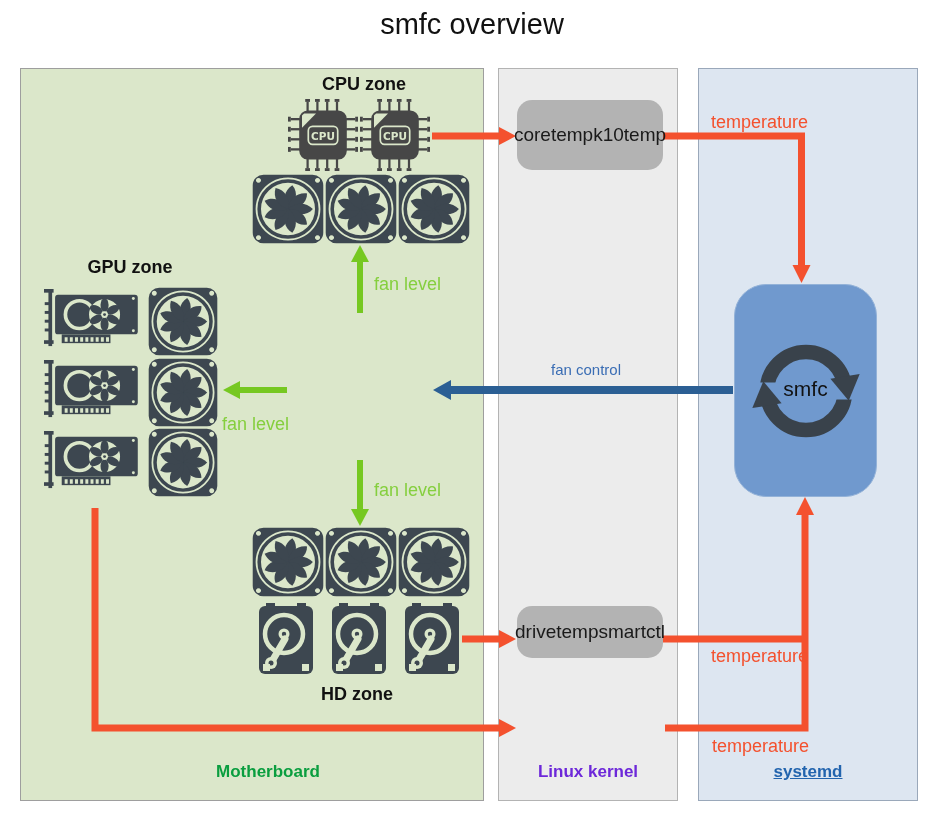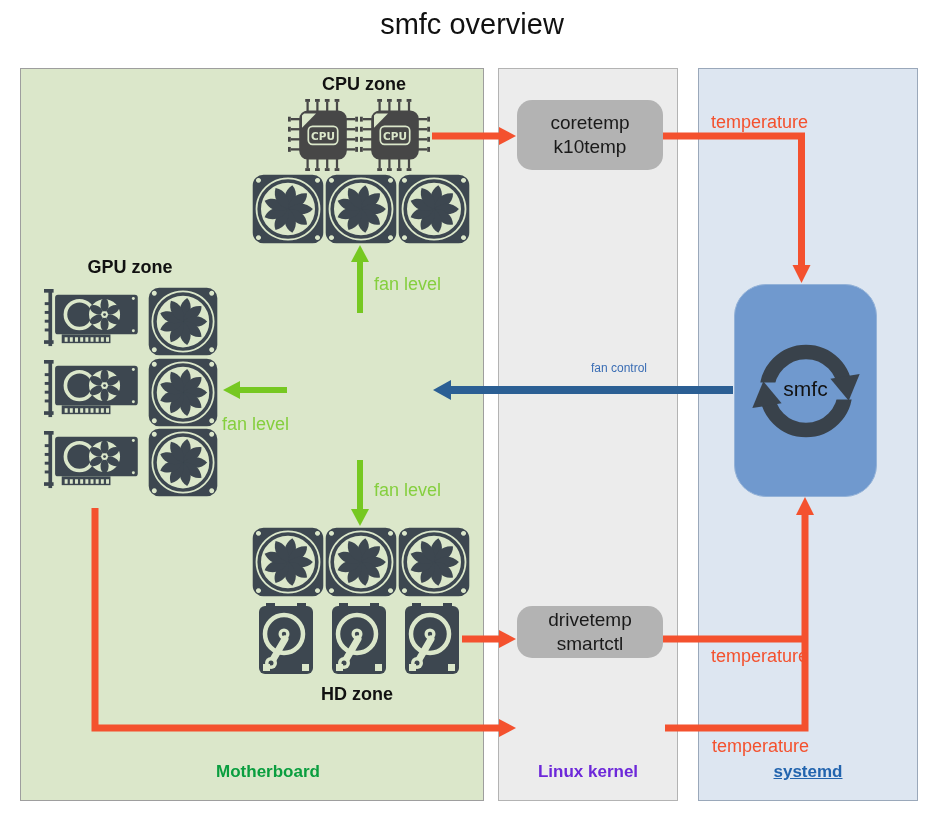--- a/index.html
+++ b/index.html
@@ -10,33 +10,33 @@
   .panel{top:68px;height:733px;box-sizing:border-box;z-index:1;}
   .panel.mb{left:20px;width:464px;background:#dbe7ca;border:1.5px solid #9e9e9e;}
   .panel.lk{left:498px;width:180px;background:#ececec;border:1.5px solid #b3b3b3;}
   .panel.sd{left:698px;width:220px;background:#dde6f1;border:1.5px solid #9aa8ba;}
   .panel-label{bottom:18px;left:0;width:100%;text-align:center;font-weight:bold;font-size:17px;}
   .panel.mb .panel-label{color:#0a9e3f;padding-left:16px;}
   .panel.lk .panel-label{color:#6d28d9;}
   .panel.sd .panel-label{color:#2264ae;text-decoration:underline;}
   .zone-label{font-weight:bold;font-size:18px;color:#111;text-align:center;width:160px;z-index:2;}
   .icon{position:absolute;color:#3d4750;z-index:2;}
-  .node{position:absolute;display:flex;flex-direction:column;align-items:center;justify-content:center;
+  .node{position:absolute;display:flex;flex-direction:row;align-items:center;justify-content:center;
         text-align:center;z-index:4;color:#1a1a1a;}
   .graybox{background:#b3b3b3;border-radius:15px;font-size:19px;line-height:24px;}
   .ipmi{left:288px;top:315px;width:144px;height:144px;background:#76c821;border-radius:30px;font-size:21px;}
   .smfc{left:734px;top:284px;width:143px;height:213px;background:#7099ce;border-radius:32px;
         border:1px solid #93b2d8;box-sizing:border-box;}
   .smfc-text{position:absolute;left:734px;top:377px;width:143px;text-align:center;font-size:21px;
              color:#111;z-index:5;}
   .overlay{left:0;top:0;width:935px;height:820px;z-index:3;pointer-events:none;}
   .edge-label{font-size:18px;z-index:5;white-space:nowrap;}
   .lbl-temp{color:#f4512e;}
   .lbl-fan{color:#85cf3e;}
-  .lbl-ctl{color:#3a6db4;font-size:12px;margin-left:40px;}
+  .lbl-ctl{color:#3a6db4;font-size:15px;}
   .defs{position:absolute;width:0;height:0;overflow:hidden;}
 </style>
 </head>
 <body>
 
 <svg class="defs" aria-hidden="true">
   <defs>
     <symbol id="sym-fan" viewBox="0 0 100 100">
       <path fill="currentColor" fill-rule="evenodd" d="M16,1 h68 a15,15 0 0 1 15,15 v68 a15,15 0 0 1 -15,15 h-68 a15,15 0 0 1 -15,-15 v-68 a15,15 0 0 1 15,-15 z
         M50,5 a45,45 0 1 0 0.02,0 z

